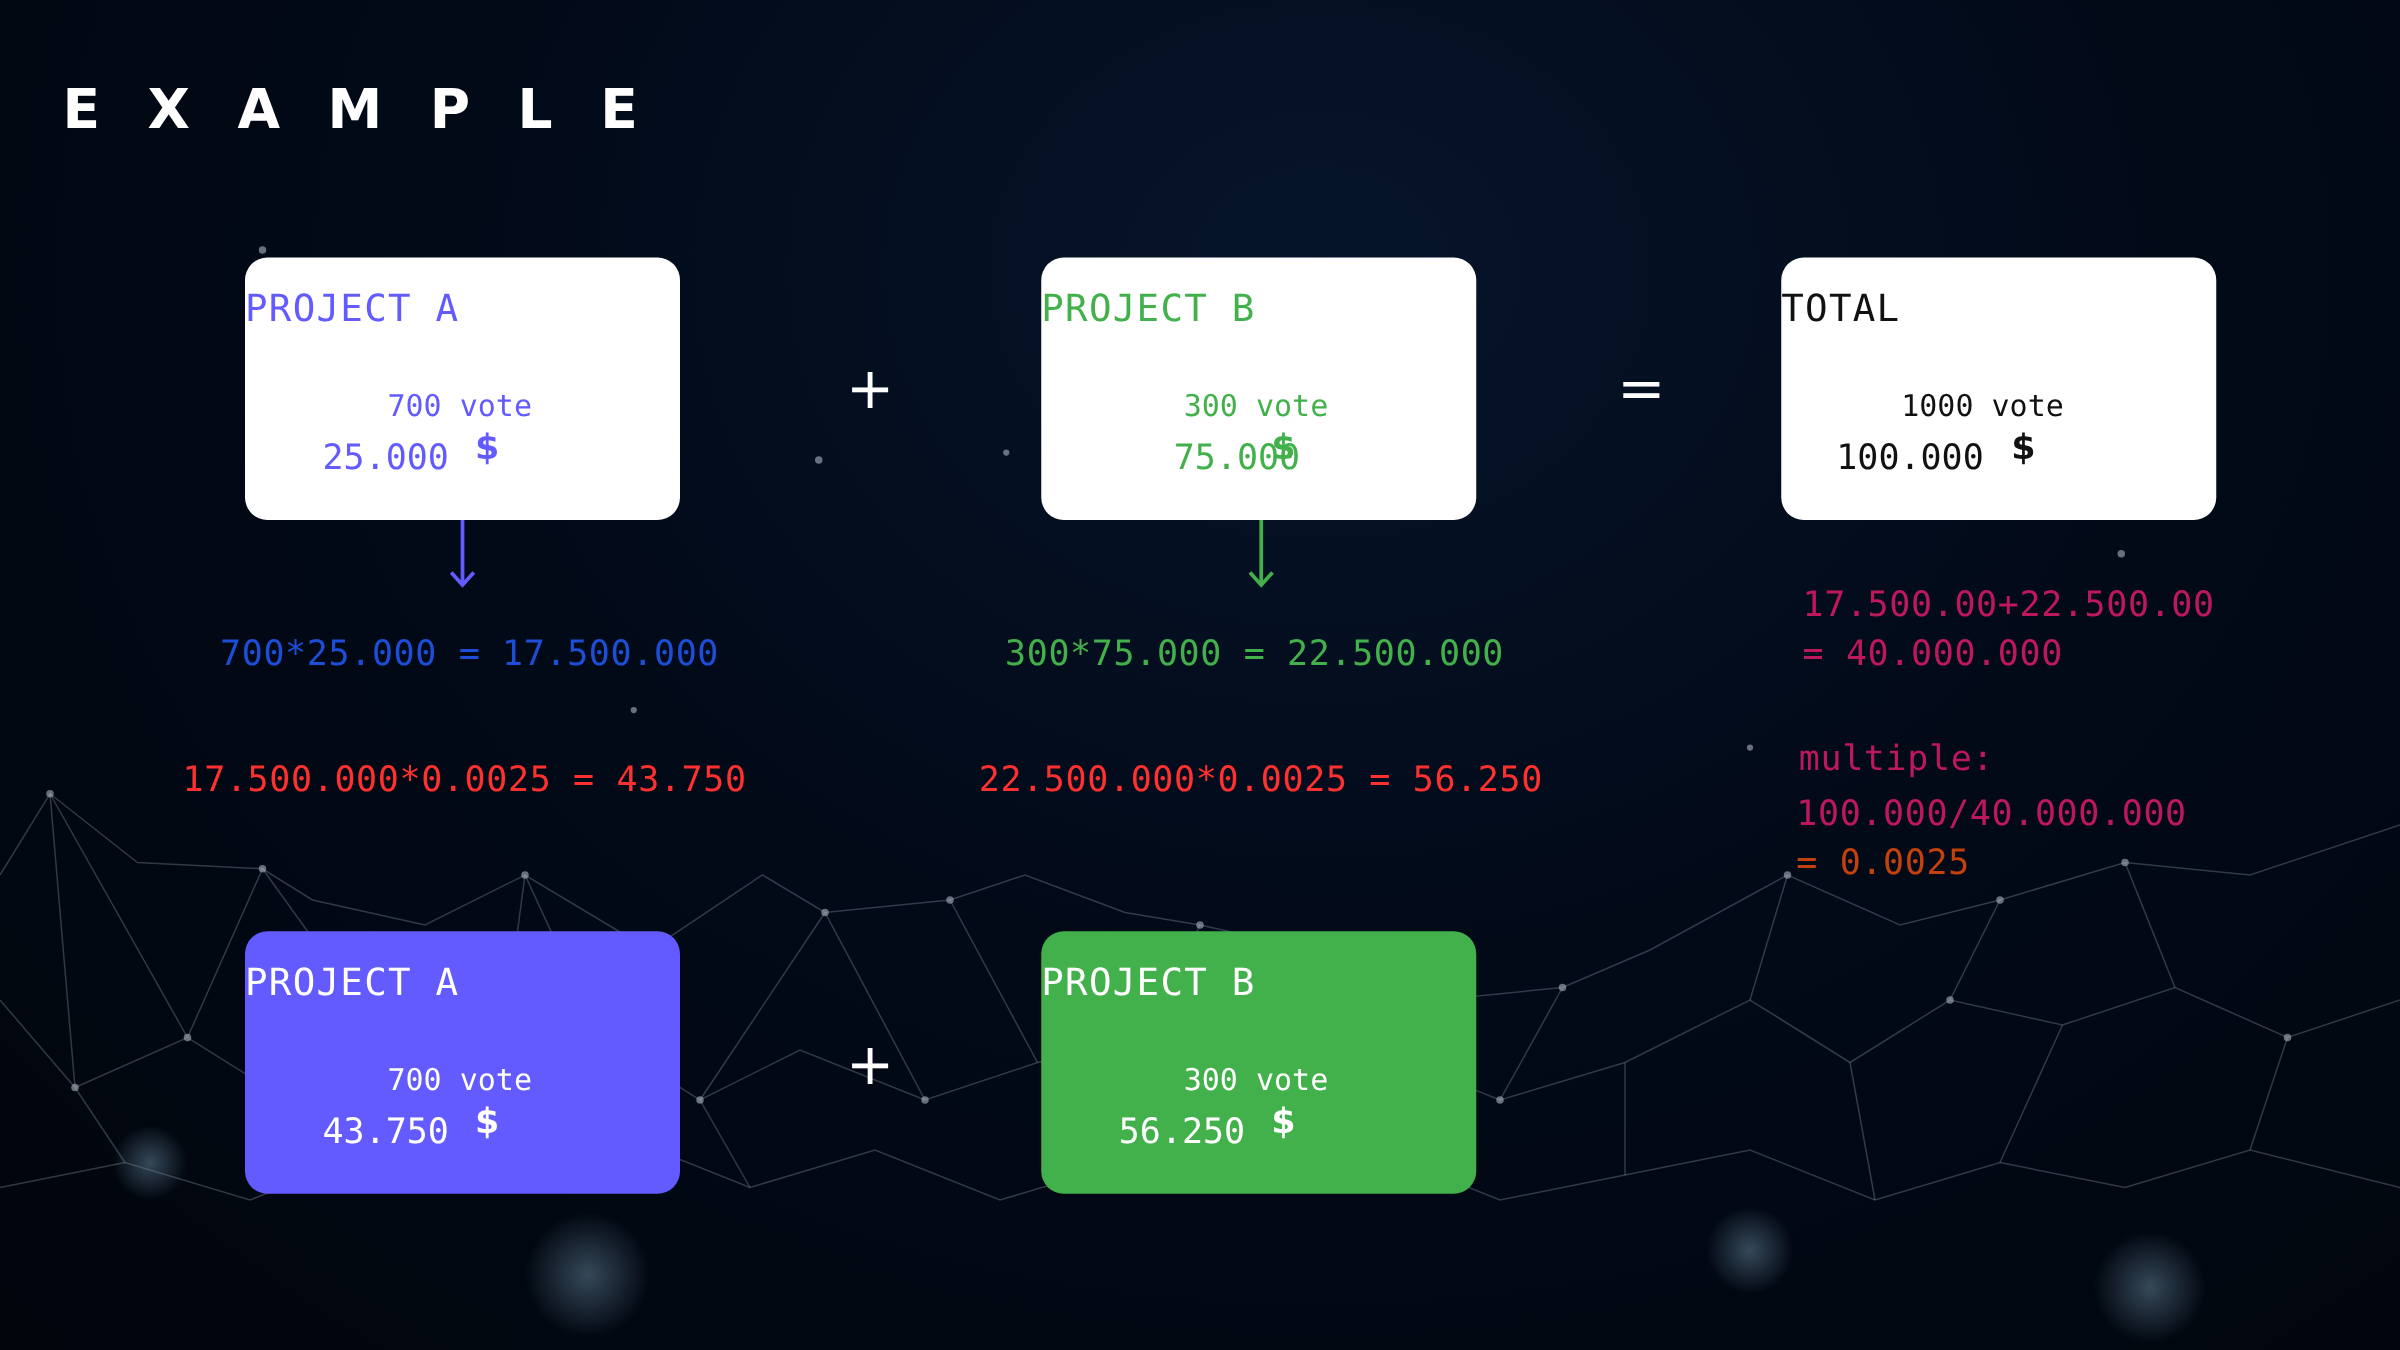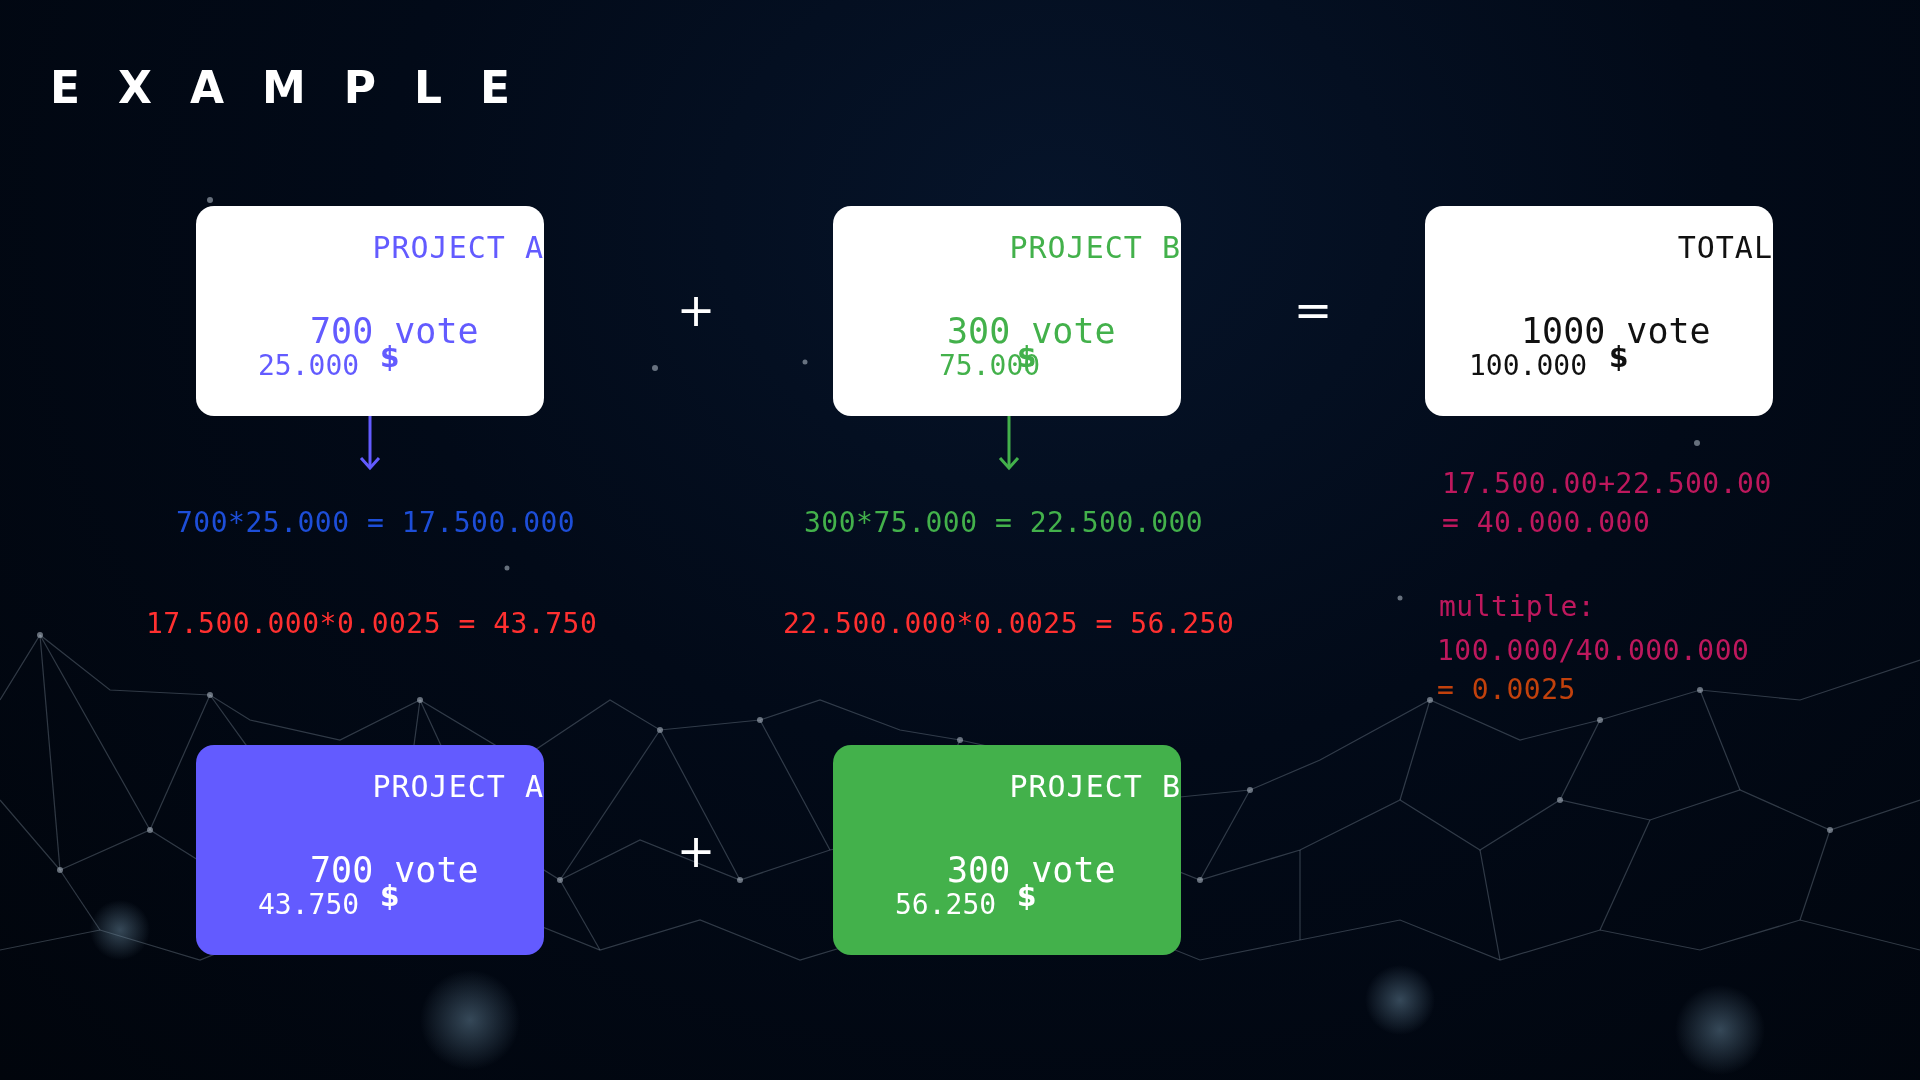--- a/index.html
+++ b/index.html
@@ -19,24 +19,24 @@
     font-family: "DejaVu Sans", sans-serif;
     font-weight: bold; font-size: 44px; letter-spacing: 38px;
     text-indent: 38px; color: #ffffff;
   }
   .card {
     position: absolute; width: 348px; height: 210px;
     border-radius: 18px; background: #ffffff;
   }
   .card .card-title {
     position: absolute; top: 24px; left: 0; width: 100%;
-    text-align: right; font-size: 30px; letter-spacing: 1px;
+    text-align: left; font-size: 30px; letter-spacing: 1px;
   }
   .card .votes {
-    position: absolute; top: 105px; font-size: 35px; white-space: pre;
+    position: absolute; top: 105px; font-size: 24px; white-space: pre;
   }
   .card .amount {
     position: absolute; top: 143px; font-size: 28px; white-space: pre;
   }
   .card .dollar {
     position: absolute; top: 135px; font-size: 28px; font-weight: bold;
     font-family: "DejaVu Sans", sans-serif;
   }
   .op {
     position: absolute; font-size: 46px; font-family: "DejaVu Sans", sans-serif;

